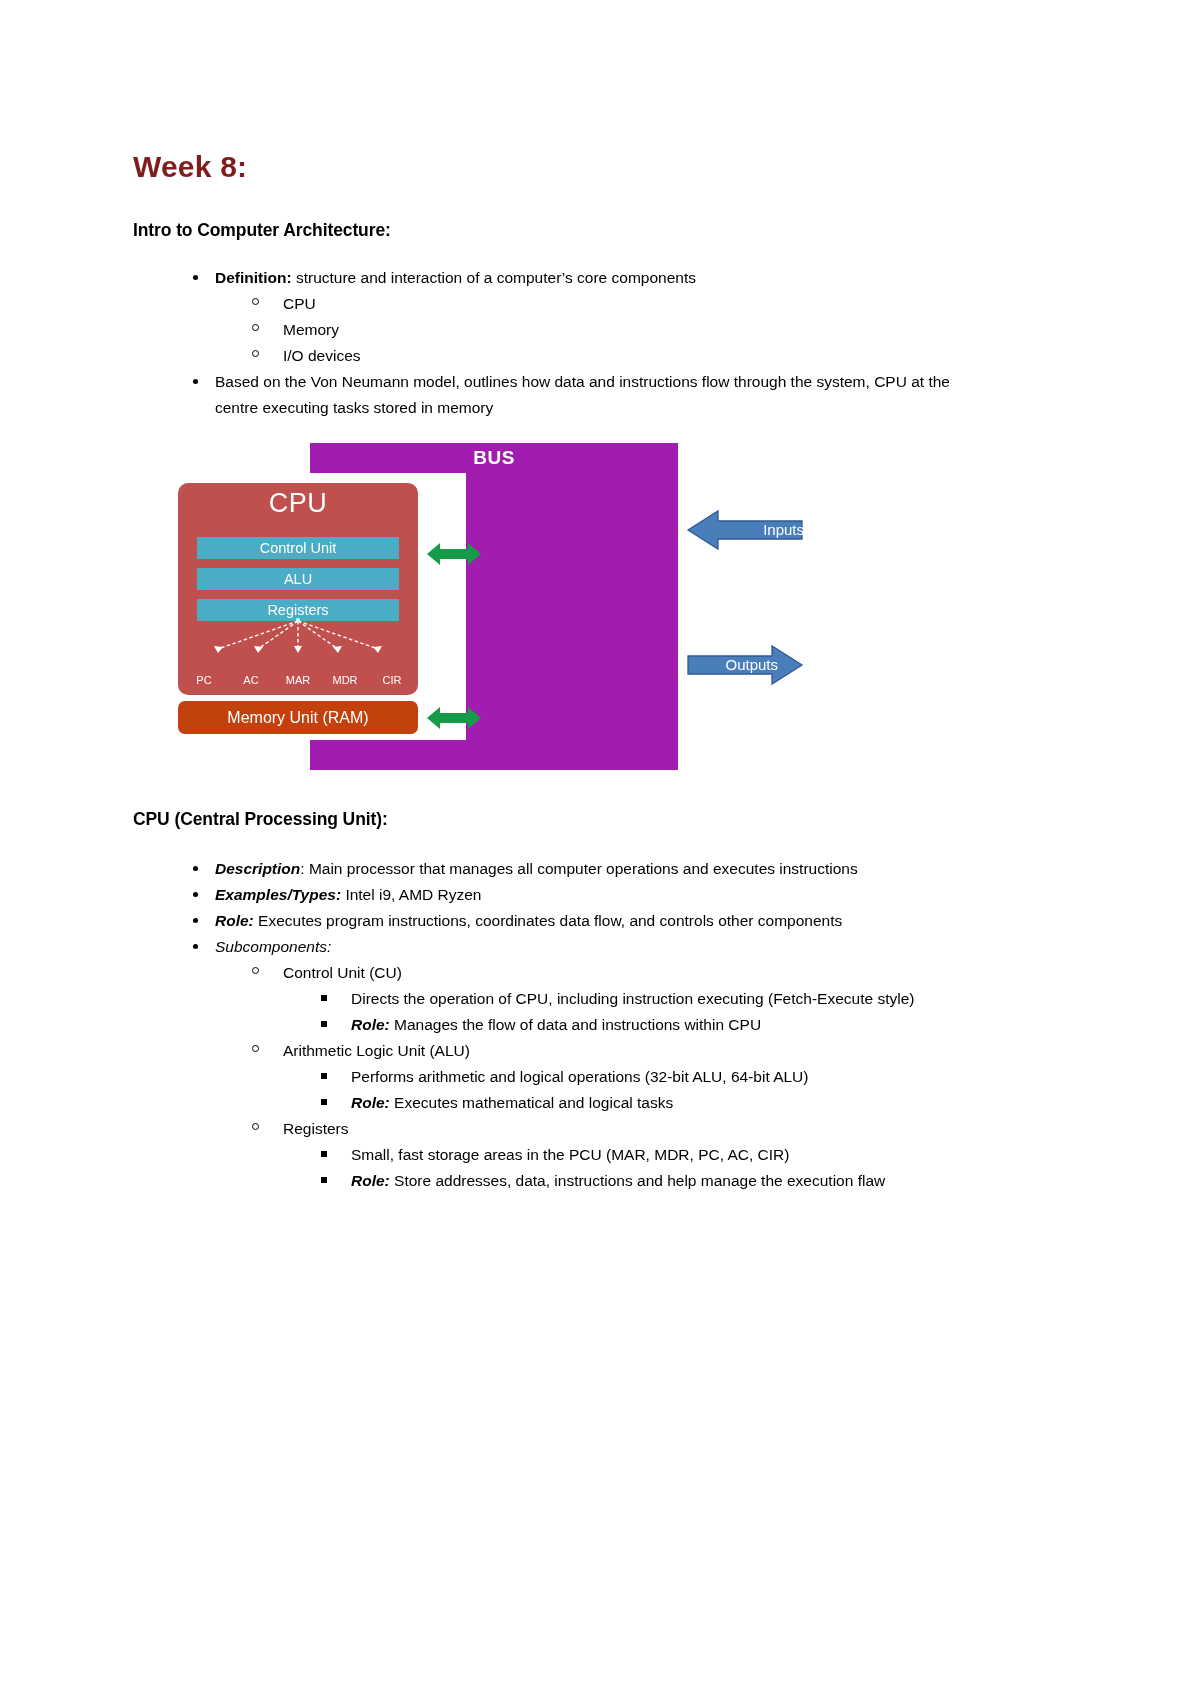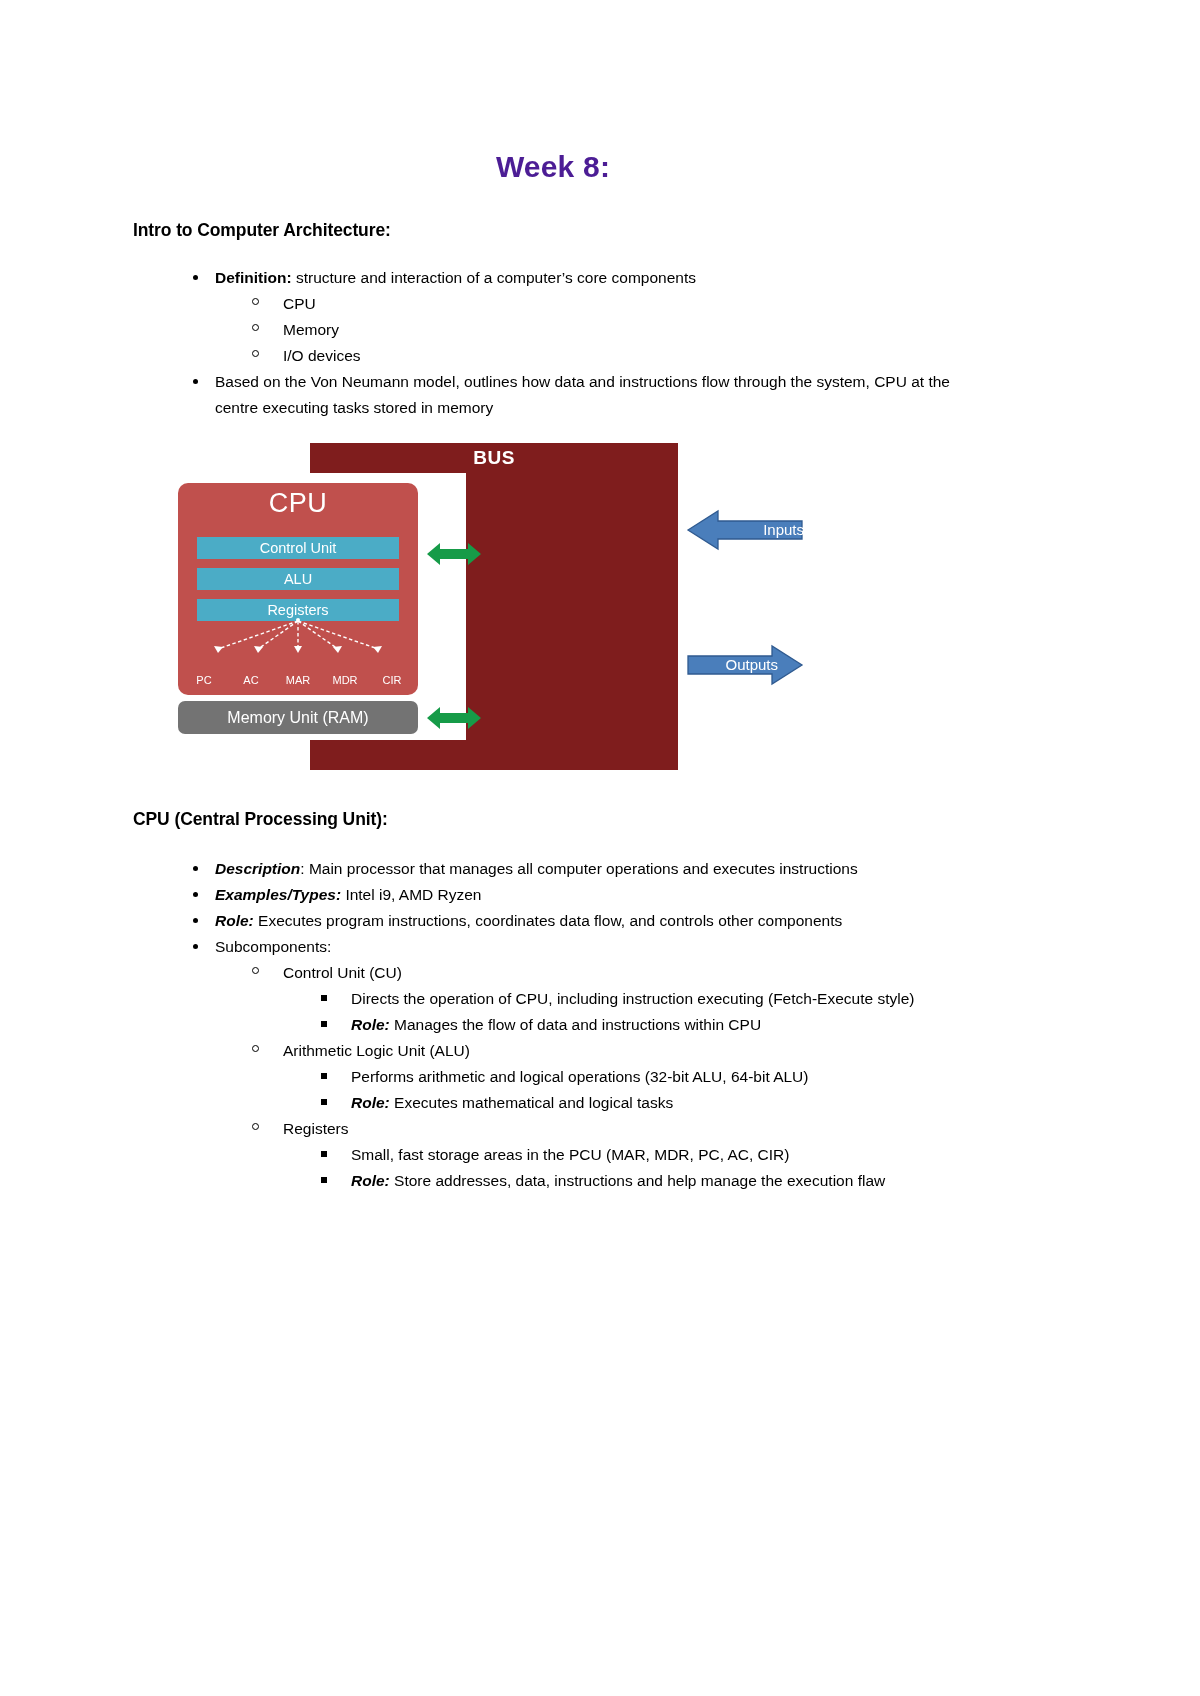--- a/index.html
+++ b/index.html
@@ -24,24 +24,23 @@
     position: absolute;
     left: 133px;
     top: 150px;
     width: 840px;
   }
 
   
   h1.doc-title {
     font-size: 30px;
     font-weight: bold;
-    color: #4c1d95;
+    color: #7f1d1d;
     margin: 0 0 36px 0;
     letter-spacing: 0.2px;
-    text-align: center;
   }
   h2.section-head {
     font-size: 17.5px;
     font-weight: bold;
     color: #000;
     margin: 0 0 24px 0;
     letter-spacing: -0.1px;
   }
   h2.section-head.second {
     margin-top: 0;
@@ -108,35 +107,35 @@
     position: absolute;
     left: 38px;
     top: 9px;
     width: 6px;
     height: 6px;
     background: #000;
   }
 
   .bi { font-weight: bold; font-style: italic; }
   .b  { font-weight: bold; }
-  .i  { }
+  .i  { font-style: italic; }
 
   
   .figure-wrap {
     position: relative;
     margin: 22px 0 26px 0;
     height: 340px;
   }
   .diagram {
     position: absolute;
     left: 177px;
     top: 0px;
     width: 368px;
     height: 327px;
-    background: #7f1d1d;
+    background: #a21caf;
     box-sizing: border-box;
     padding: 30px 11px 32px 11px;
   }
   .bus-label {
     position: absolute;
     top: 4px;
     left: 0;
     right: 0;
     text-align: center;
     color: #ffffff;
@@ -214,21 +213,21 @@
     height: 48px;
     pointer-events: none;
   }
 
   .mem-box {
     position: absolute;
     left: 12px;
     top: 228px;
     width: 240px;
     height: 33px;
-    background: #737373;
+    background: #c2410c;
     border-radius: 7px;
     color: #ffffff;
     font-size: 16px;
     text-align: center;
     line-height: 33px;
   }
 
   .green-arrow {
     position: absolute;
     width: 54px;

